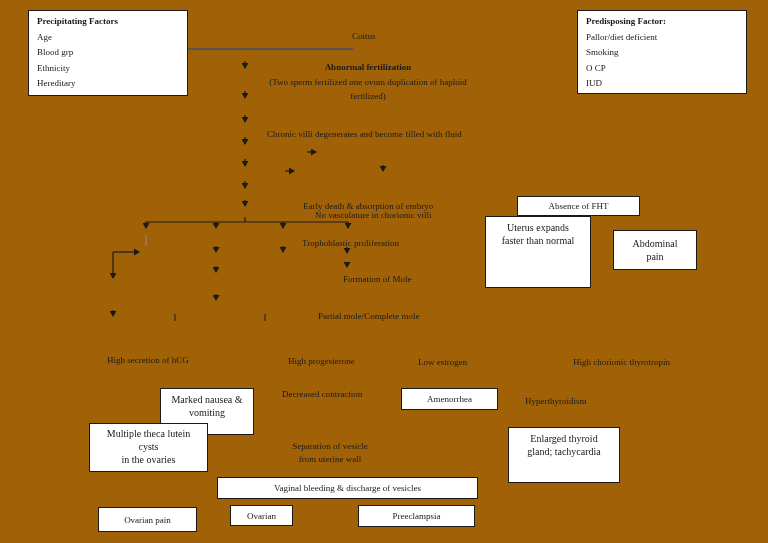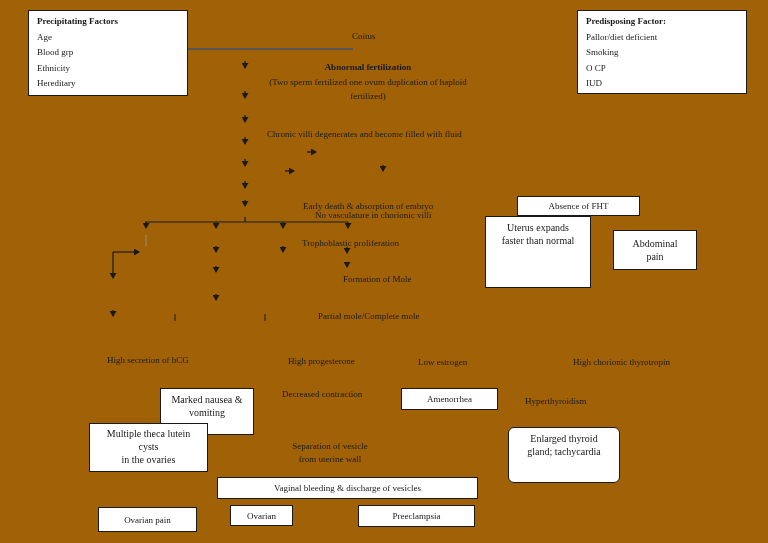--- a/index.html
+++ b/index.html
@@ -144,21 +144,21 @@
     <span style="display:block;">Separation of vesicle</span>
     <span style="display:block;">from uterine wall</span>
   </div>
 
   <div class="box topc" style="left:89px;top:423px;width:119px;height:49px;padding-top:3px;">
     <span>Multiple theca lutein</span>
     <span>cysts</span>
     <span>in the ovaries</span>
   </div>
 
-  <div class="box topc" style="left:508px;top:427px;width:112px;height:56px;border-radius:6px;">
+  <div class="box topc" style="left:508px;top:427px;width:112px;height:56px;">
     <span>Enlarged thyroid</span>
     <span>gland; tachycardia</span>
   </div>
 
   <div class="box flexc" style="left:217px;top:477px;width:261px;height:22px;">
     <span>Vaginal bleeding &amp; discharge of vesicles</span>
   </div>
 
   <div class="box flexc" style="left:98px;top:507px;width:99px;height:25px;">
     <span>Ovarian pain</span>

